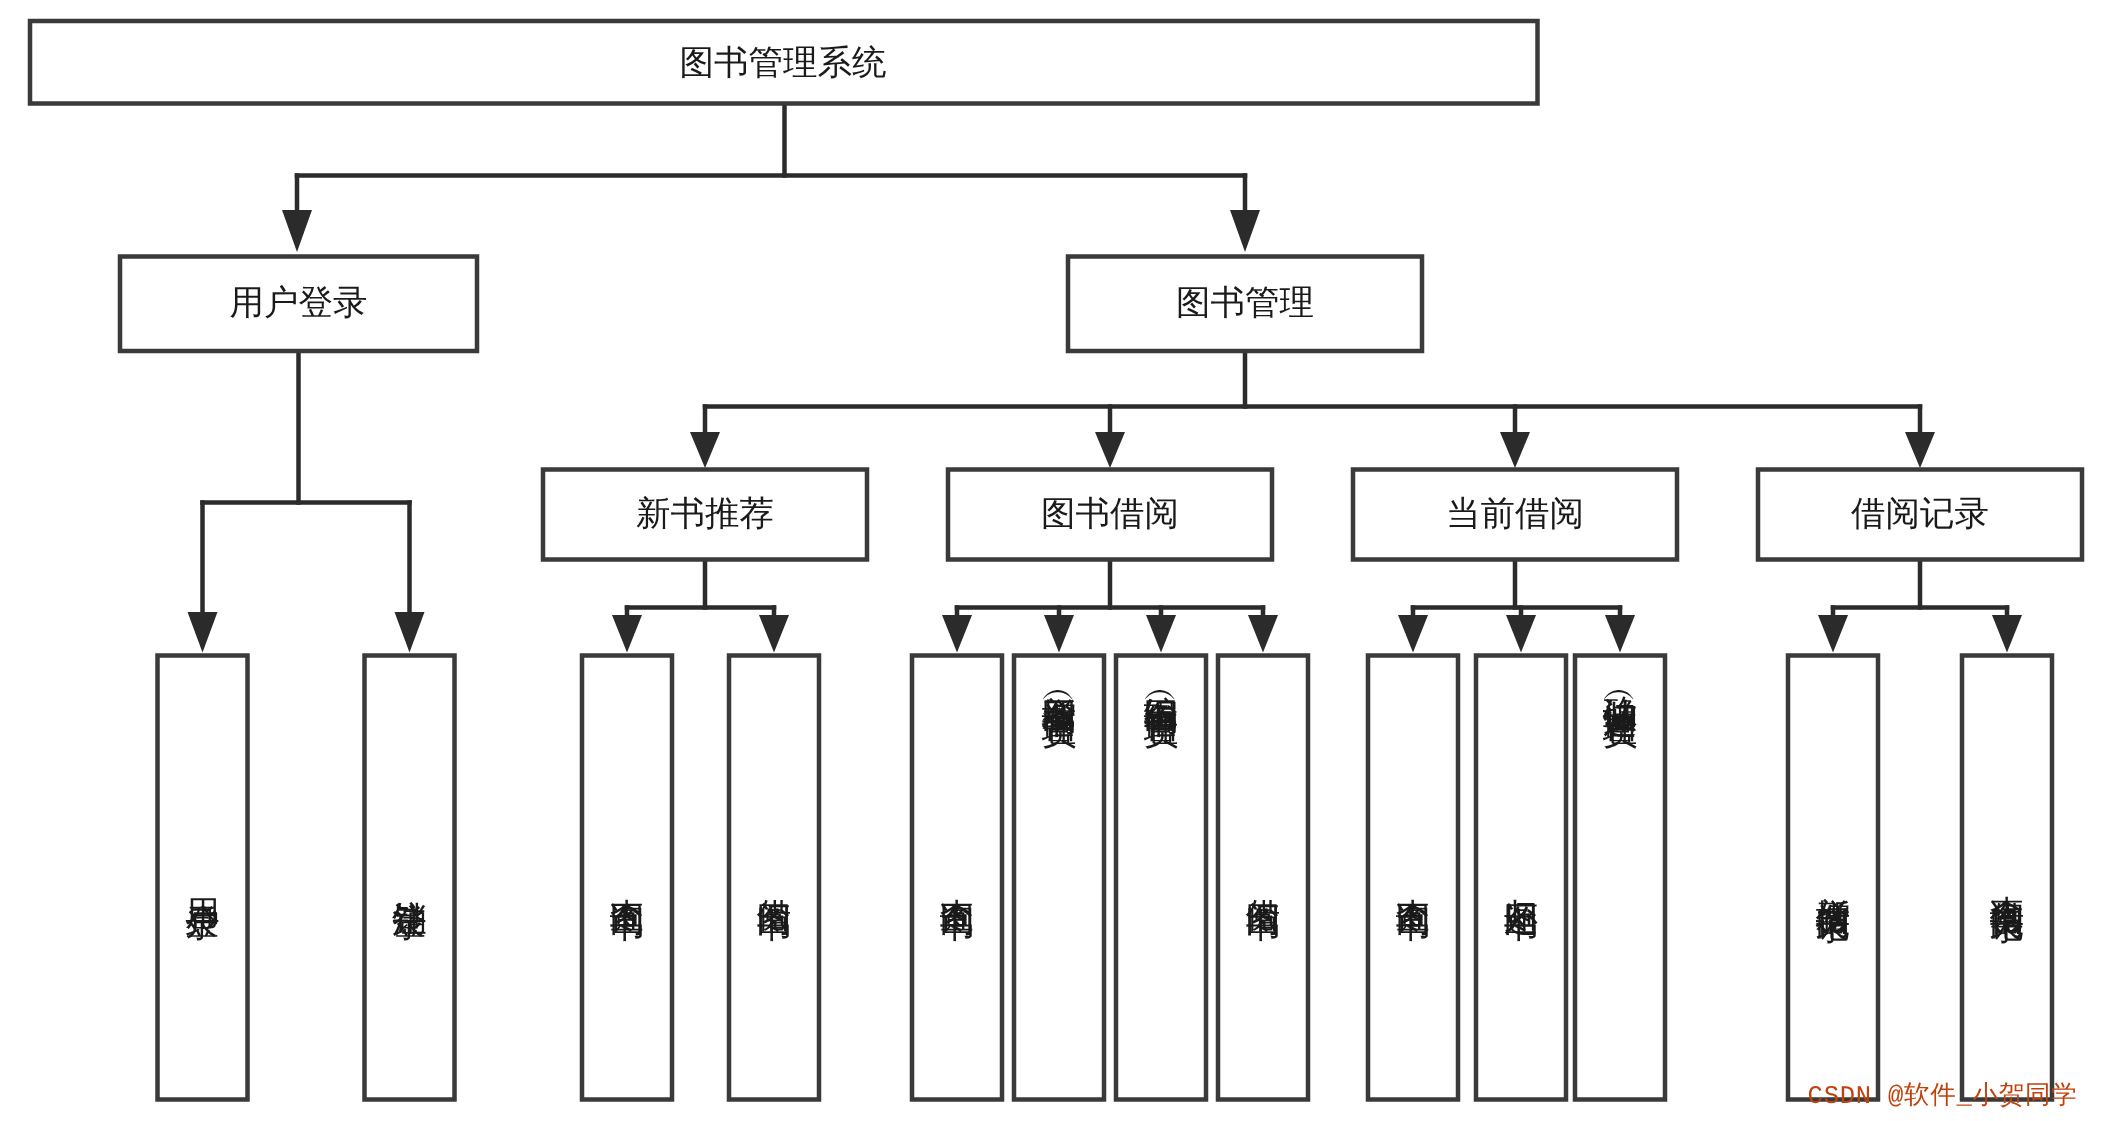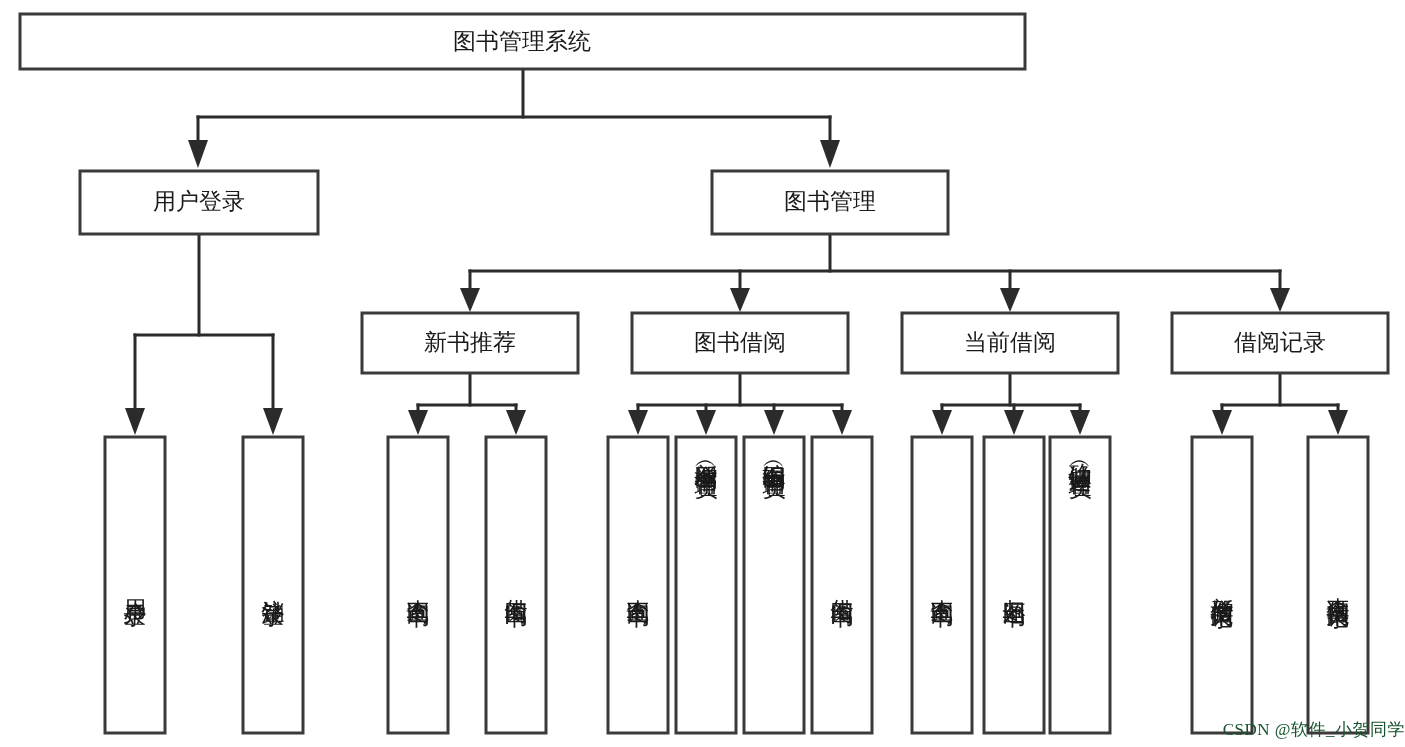--- a/index.html
+++ b/index.html
@@ -61,25 +61,25 @@
     font-family: "Liberation Sans", "DejaVu Sans", sans-serif;
     font-size: 23px;
     line-height: 1.18;
     color: #1a1a1a;
     letter-spacing: 2px;
     white-space: nowrap;
     text-align: center;
   }
   .watermark {
     position: absolute;
-    right: 0;
+    right: 20px;
     bottom: 6px;
-    font-family: Liberation Serif, serif;
+    font-family: Liberation Mono, monospace;
     font-size: 17px;
-    color: #14532d;
+    color: #c2410c;
     letter-spacing: 0.5px;
     white-space: nowrap;
   }
 </style>
 </head>
 <body>
 
 <div id="diagram-root">
 
   <svg class="diagram" viewBox="0 0 1405 747" xmlns="http://www.w3.org/2000/svg">

